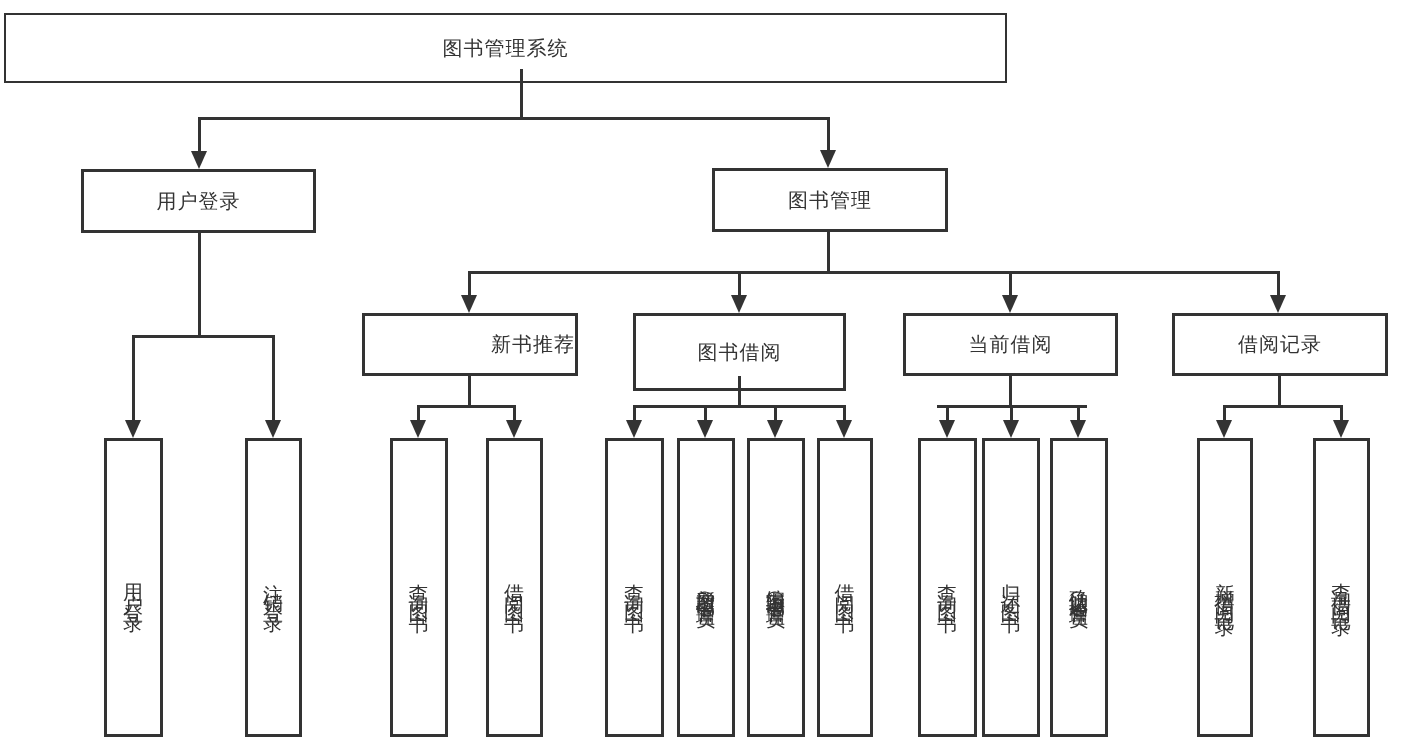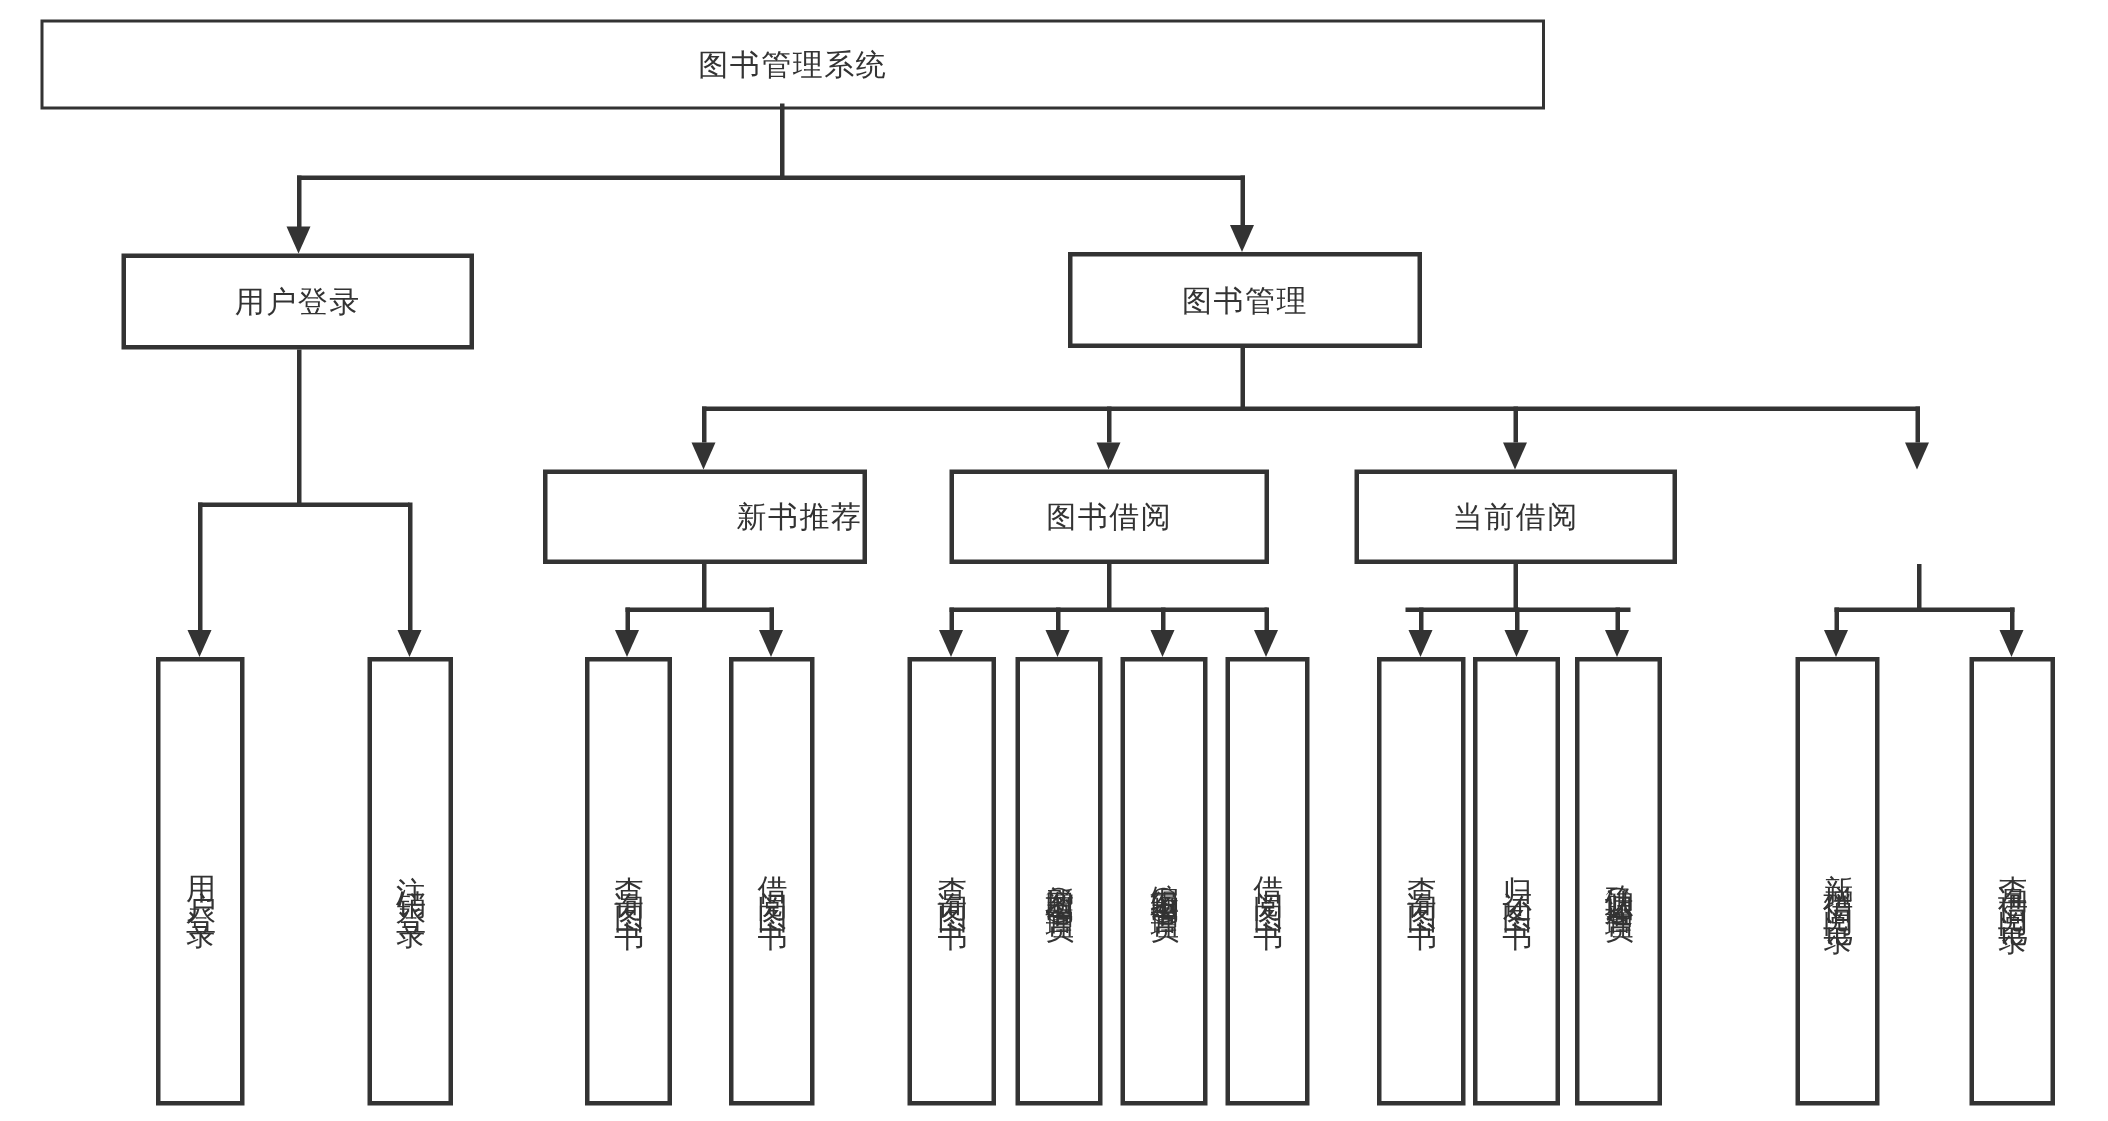--- a/index.html
+++ b/index.html
@@ -63,44 +63,47 @@
     color:var(--wm);
     letter-spacing:1px;
     white-space:nowrap;
   }
 </style>
 </head>
 <body>
 
 <div class="canvas">
 
-  <div class="node" style="left:27px;top:13px;width:1003px;height:60px;border-width:2.5px;">
+  <div class="node" style="left:4px;top:13px;width:1003px;height:70px;border-width:2.5px;">
     <span class="lbl">图书管理系统</span>
   </div>
 
   <div class="node" style="left:81px;top:169px;width:235px;height:64px;">
     <span class="lbl">用户登录</span>
   </div>
 
   <div class="node" style="left:712px;top:168px;width:236px;height:64px;">
     <span class="lbl">图书管理</span>
   </div>
 
   <div class="node" style="left:362px;top:313px;width:216px;height:63px;justify-content:flex-end;">
     <span class="lbl">新书推荐</span>
   </div>
 
-  <div class="node" style="left:633px;top:313px;width:213px;height:63px;">
+  <div class="node" style="left:633px;top:313px;width:213px;height:78px;">
     <span class="lbl">图书借阅</span>
   </div>
 
   <div class="node" style="left:903px;top:313px;width:215px;height:63px;">
     <span class="lbl">当前借阅</span>
   </div>
 
+  <div class="node" style="left:1172px;top:313px;width:216px;height:63px;">
+    <span class="lbl">借阅记录</span>
+  </div>
 
   <div class="leaf" style="left:104px;top:438px;width:59px;height:299px;">
     <span class="vlbl">用户登录</span>
   </div>
   <div class="leaf" style="left:245px;top:438px;width:57px;height:299px;">
     <span class="vlbl">注销登录</span>
   </div>
 
   <div class="leaf" style="left:390px;top:438px;width:58px;height:299px;">
     <span class="vlbl">查询图书</span>

